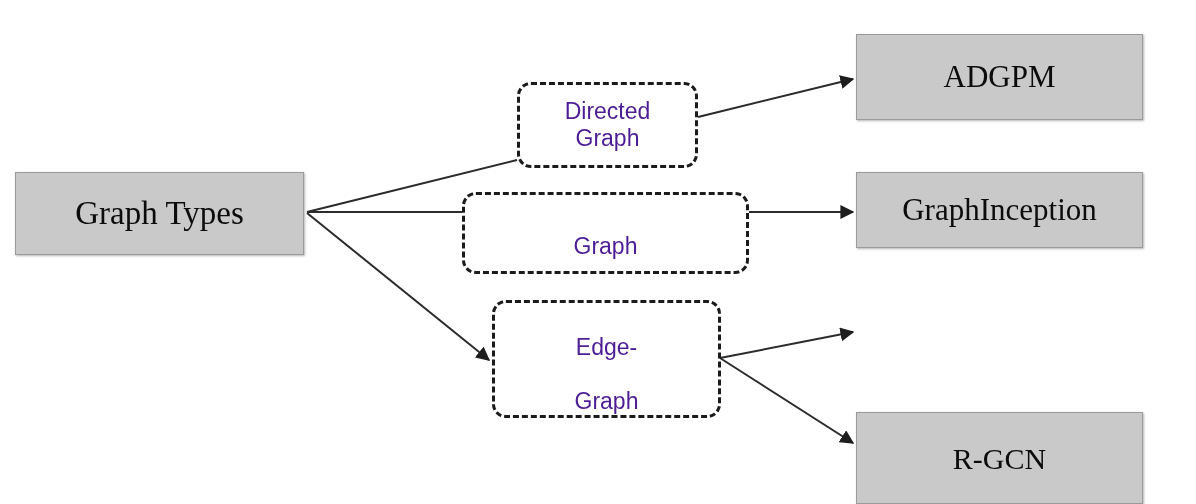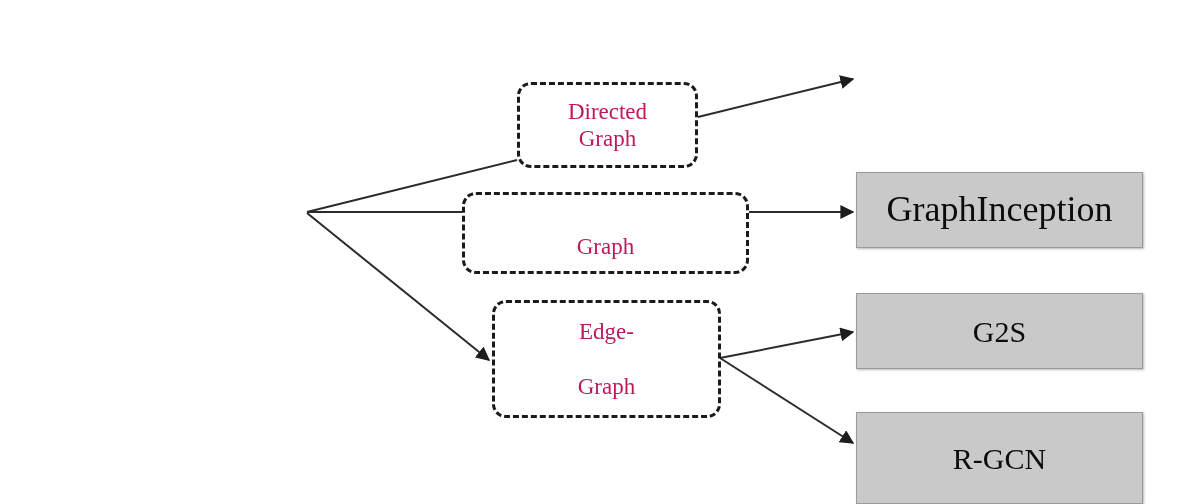--- a/index.html
+++ b/index.html
@@ -42,34 +42,34 @@
   
   .dashed-box {
     position: absolute;
     box-sizing: border-box;
     background: transparent;
     border: 3px dashed #1b1b1b;
     border-radius: 14px;
     display: flex;
     align-items: center;
     justify-content: center;
-    font-family: Liberation Serif, serif;
-    color: #be185d;
+    font-family: Liberation Sans, sans-serif;
+    color: #4c1d95;
     text-align: center;
     line-height: 1.18;
   }
   #node-graph-types { left: 15px;  top: 172px; width: 289px; height: 83px;  font-size: 33px; }
   #node-adgpm       { left: 856px; top: 34px;  width: 287px; height: 86px;  font-size: 31px; }
-  #node-graphinception { left: 856px; top: 172px; width: 287px; height: 76px; font-size: 36px; text-align: right; }
+  #node-graphinception { left: 856px; top: 172px; width: 287px; height: 76px; font-size: 31px; text-align: right; }
   #node-g2s         { left: 856px; top: 293px; width: 287px; height: 76px;  font-size: 30px; }
   #node-rgcn        { left: 856px; top: 412px; width: 287px; height: 92px;  font-size: 30px; }
 
   #node-directed      { left: 517px; top: 82px;  width: 181px; height: 86px;  font-size: 23px; }
   #node-heterogeneous { left: 462px; top: 192px; width: 287px; height: 82px;  font-size: 23px; }
-  #node-edge-informative { left: 492px; top: 300px; width: 229px; height: 118px; font-size: 23px; }
+  #node-edge-informative { left: 492px; top: 300px; width: 229px; height: 118px; font-size: 23px; align-items: flex-end; }
 </style>
 </head>
 <body>
 
 <div id="canvas">
 
   <svg class="edges" viewBox="0 0 1196 504" width="1196" height="504" xmlns="http://www.w3.org/2000/svg">
     <defs>
       <marker id="arrow" viewBox="0 0 10 10" refX="9" refY="5" markerWidth="7" markerHeight="7" orient="auto-start-reverse">
         <path d="M 0 0 L 10 5 L 0 10 z" fill="#1d1d1d"></path>
@@ -84,20 +84,21 @@
 
     <line x1="698" y1="117" x2="853" y2="79" stroke="#2b2b2b" stroke-width="2" marker-end="url(#arrow)"></line>
 
     <line x1="749" y1="212" x2="853" y2="212" stroke="#2b2b2b" stroke-width="2" marker-end="url(#arrow)"></line>
 
     <line x1="720" y1="358" x2="853" y2="332" stroke="#2b2b2b" stroke-width="2" marker-end="url(#arrow)"></line>
 
     <line x1="720" y1="358" x2="853" y2="443" stroke="#2b2b2b" stroke-width="2" marker-end="url(#arrow)"></line>
   </svg>
 
+  <div id="node-graph-types" class="solid-box">Graph Types</div>
 
   <div id="node-directed" class="dashed-box">
     <div>
       <span>Directed</span><br>
       <span>Graph</span>
     </div>
   </div>
 
   <div id="node-heterogeneous" class="dashed-box">
     <div>
@@ -107,20 +108,20 @@
   </div>
 
   <div id="node-edge-informative" class="dashed-box">
     <div>
       <span>Edge-</span><br>
       <br>
       <span>Graph</span>
     </div>
   </div>
 
+  <div id="node-adgpm" class="solid-box">ADGPM</div>
 
   <div id="node-graphinception" class="solid-box">GraphInception</div>
 
-  <div id="node-g2s" class="solid-box">G2S</div>
 
   <div id="node-rgcn" class="solid-box">R-GCN</div>
 
 </div>
 
 </body></html>

